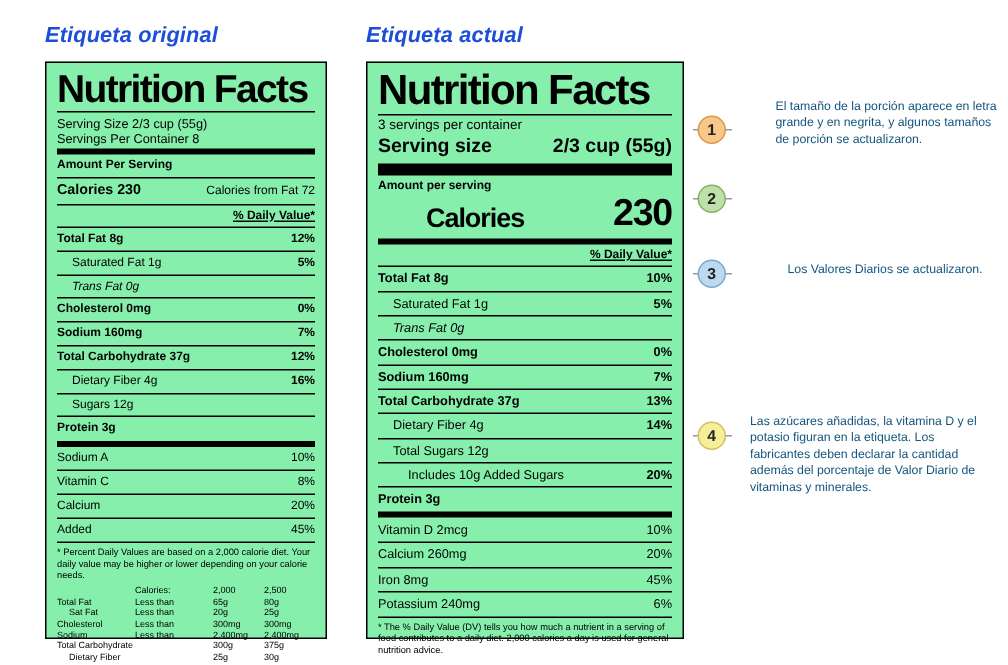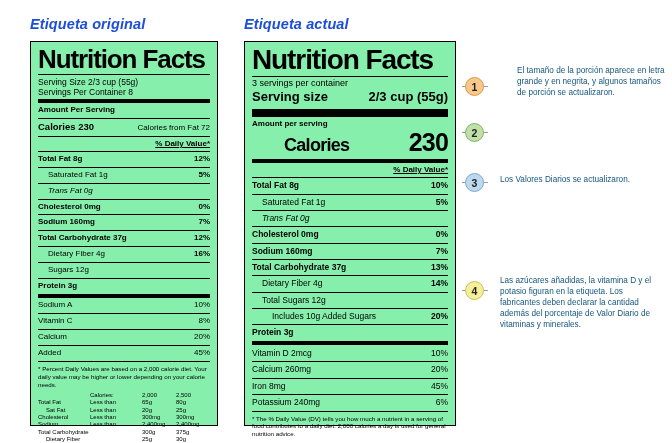--- a/index.html
+++ b/index.html
@@ -419,19 +419,19 @@
 
   <div class="leader" style="left:462px; top:86px; width:26px;"></div>
   <div class="bullet c1" style="left:465px; top:77px;">1</div>
   <div class="callout-text" style="left:500px; top:66px;margin-left:17px;">El tamaño de la porción aparece en letra grande y en negrita, y algunos tamaños de porción se actualizaron.</div>
 
   <div class="leader" style="left:462px; top:132px; width:26px;"></div>
   <div class="bullet c2" style="left:465px; top:123px;">2</div>
 
   <div class="leader" style="left:462px; top:182px; width:26px;"></div>
   <div class="bullet c3" style="left:465px; top:173px;">3</div>
-  <div class="callout-text" style="left:500px; top:175px;">Los Valores Diarios se actualizaron.</div>
+  <div class="callout-text" style="left:500px; top:175px;text-align:right;">Los Valores Diarios se actualizaron.</div>
 
   <div class="leader" style="left:462px; top:290px; width:26px;"></div>
   <div class="bullet c4" style="left:465px; top:281px;">4</div>
   <div class="callout-text" style="left:500px; top:276px;">Las azúcares añadidas, la vitamina D y el potasio figuran en la etiqueta. Los fabricantes deben declarar la cantidad además del porcentaje de Valor Diario de vitaminas y minerales.</div>
 
 </div>
 
 </body></html>

